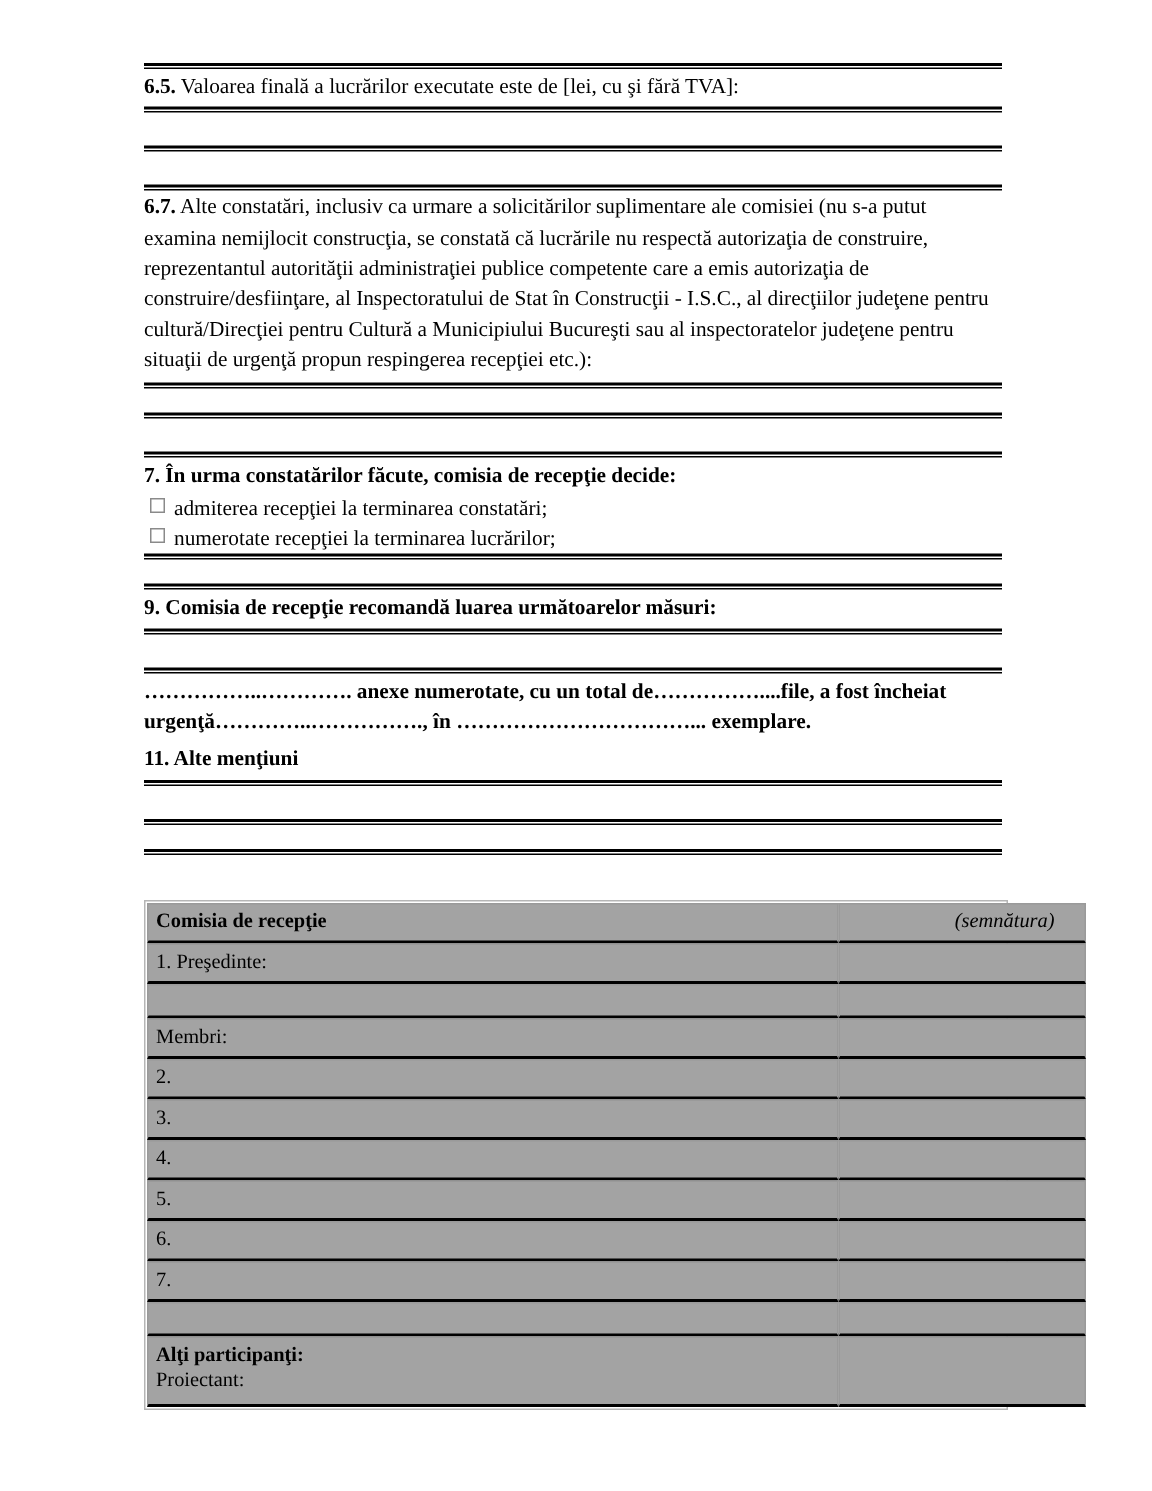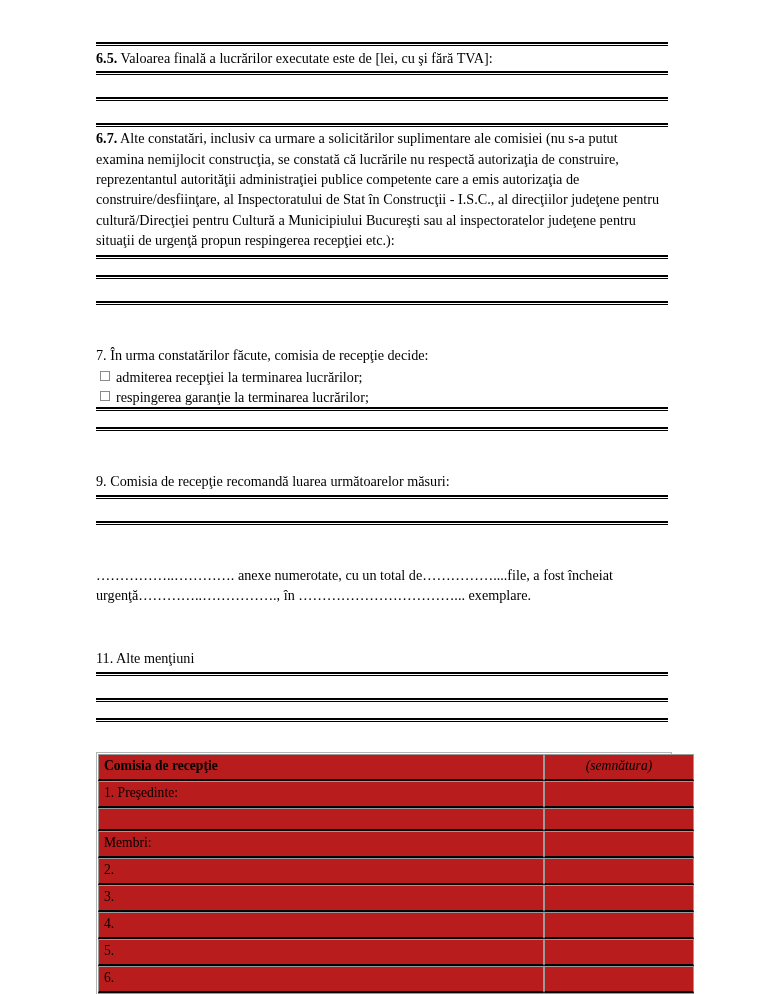--- a/index.html
+++ b/index.html
@@ -44,23 +44,22 @@
   .para {
     font-size: 14.2px;
     line-height: 20.2px;
     text-align: left;
     padding: 2px 0 3px 0;
   }
   .para b, .bold { font-weight: bold; }
   .para-bold {
     font-size: 14.2px;
     line-height: 20.4px;
-    font-weight: normal;
+    font-weight: bold;
     padding: 2px 0 3px 0;
-    margin-top: 38px;
   }
   .block-6-7 {
     font-size: 14.2px;
     line-height: 20.4px;
     padding: 1px 0 4px 0;
   }
   .opt-line {
     font-size: 14.2px;
     line-height: 19.6px;
     padding-left: 4px;
@@ -79,28 +78,28 @@
   table.sig {
     border-collapse: separate;
     border-spacing: 0;
     width: 572px;
     table-layout: fixed;
     margin-top: 0px;
   }
   table.sig td {
     border: 1px solid #9a9a9a;
     border-bottom: 2px solid #000;
-    padding: 2px 5px 2px 5px;
+    padding: 2px 20px 2px 5px;
     font-size: 13.6px;
     line-height: 17.6px;
     vertical-align: top;
-    background: #b91c1c;
+    background: #a3a3a3;
   }
   td.col-left { width: 434px; }
-  td.col-right { width: 138px; text-align: center; }
+  td.col-right { width: 138px; text-align: right; }
   td.hdr { font-weight: bold; }
   td.sig-hdr { font-style: italic; font-weight: normal; }
   tr.h-hdr td { height: 20px; }
   tr.h-one td { height: 20px; }
   tr.h-blank td { height: 16px; }
   tr.h-two td { height: 40px; }
   .tbl-wrap {
     border: 1px solid #b5b5b5;
     padding: 1px;
     width: 572px;
@@ -132,24 +131,24 @@
     <div class="rule"></div>
 
     <div class="gap-md"></div>
     <div class="rule"></div>
 
     <div class="gap-lg"></div>
 
     <div class="rule"></div>
     <div class="para-bold">7. În urma constatărilor făcute, comisia de recepţie decide:</div>
     <div class="opt-line">
-      <span class="cbox"></span><span>admiterea recepţiei la terminarea lucrărilor;</span>
+      <span class="cbox"></span><span>admiterea recepţiei la terminarea constatări;</span>
     </div>
     <div class="opt-line">
-      <span class="cbox"></span><span>respingerea garanţie la terminarea lucrărilor;</span>
+      <span class="cbox"></span><span>numerotate recepţiei la terminarea lucrărilor;</span>
     </div>
 
     <div class="rule"></div>
 
     <div class="gap-md"></div>
     <div class="rule"></div>
 
     <div class="para-bold">9. Comisia de recepţie recomandă luarea următoarelor măsuri:</div>
     <div class="rule"></div>
 

